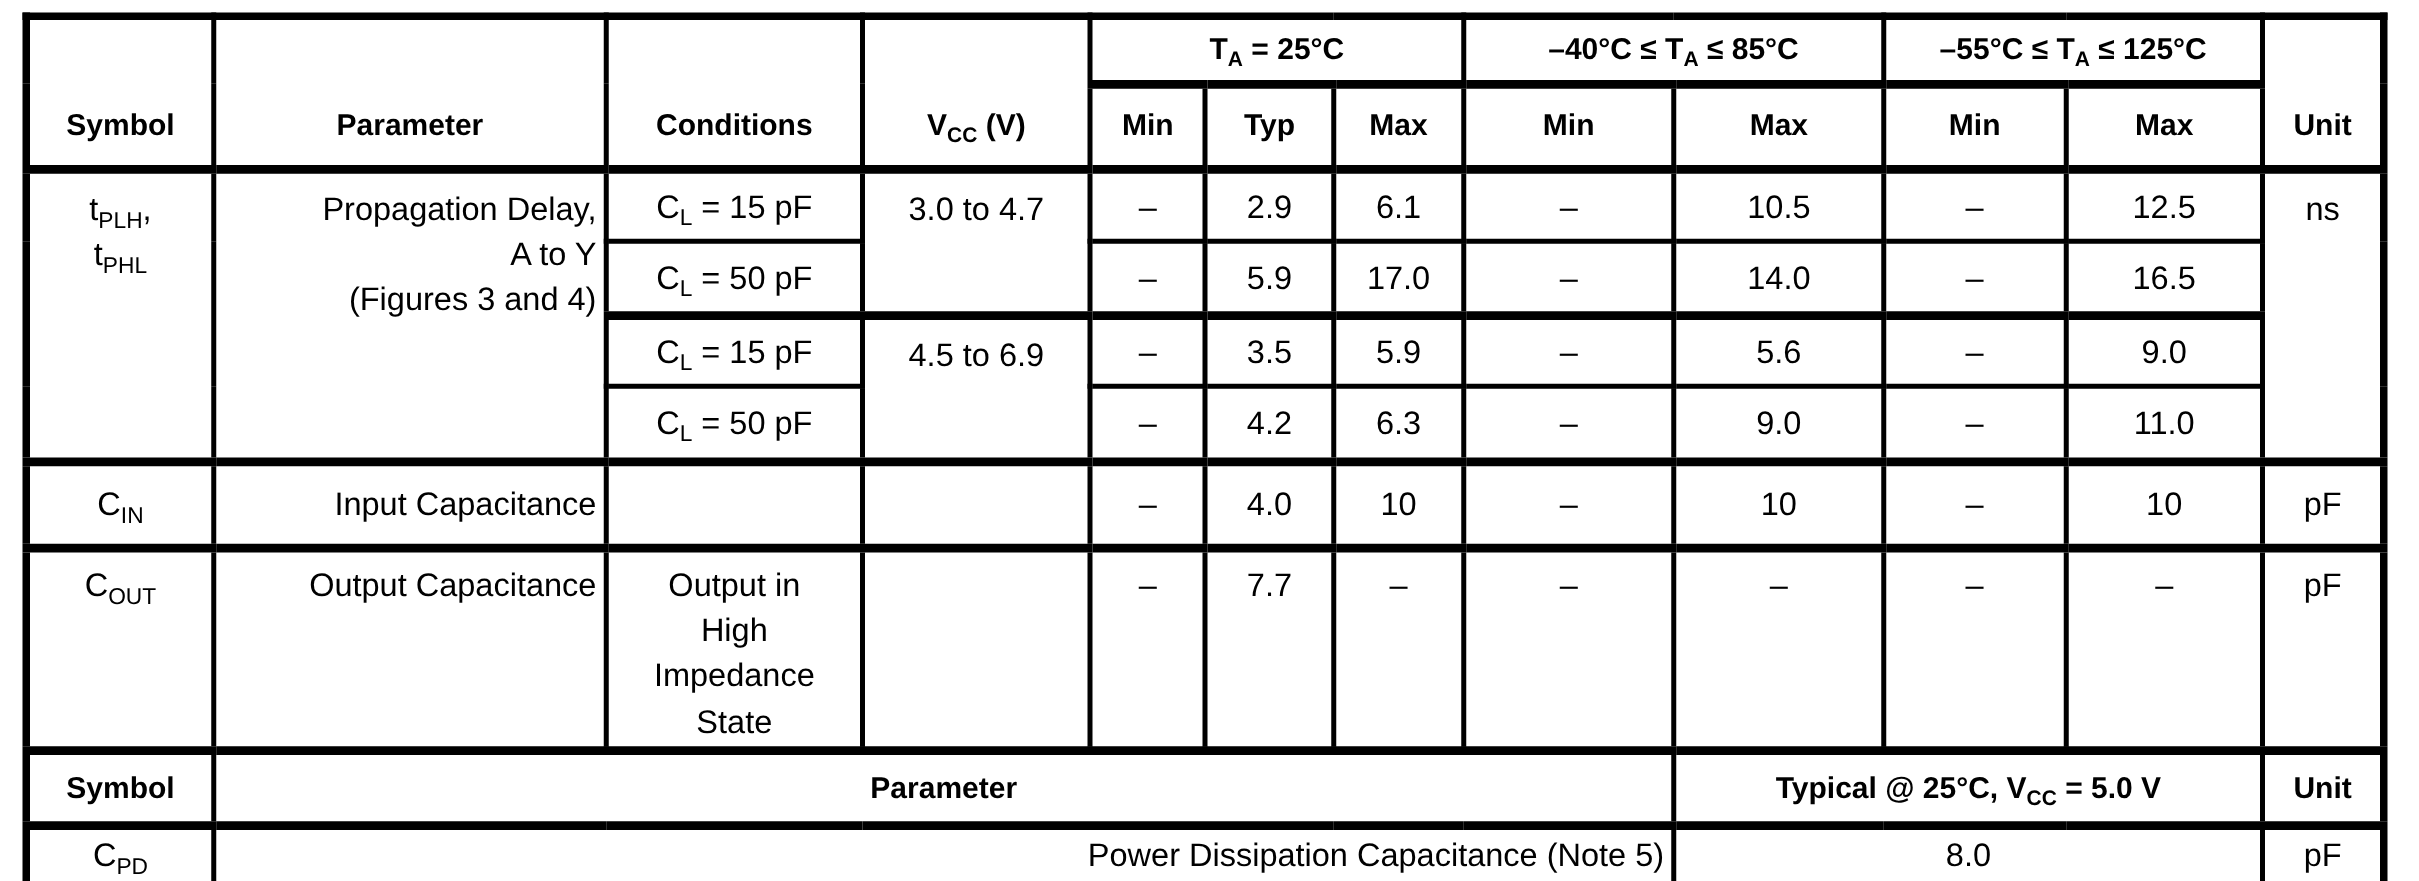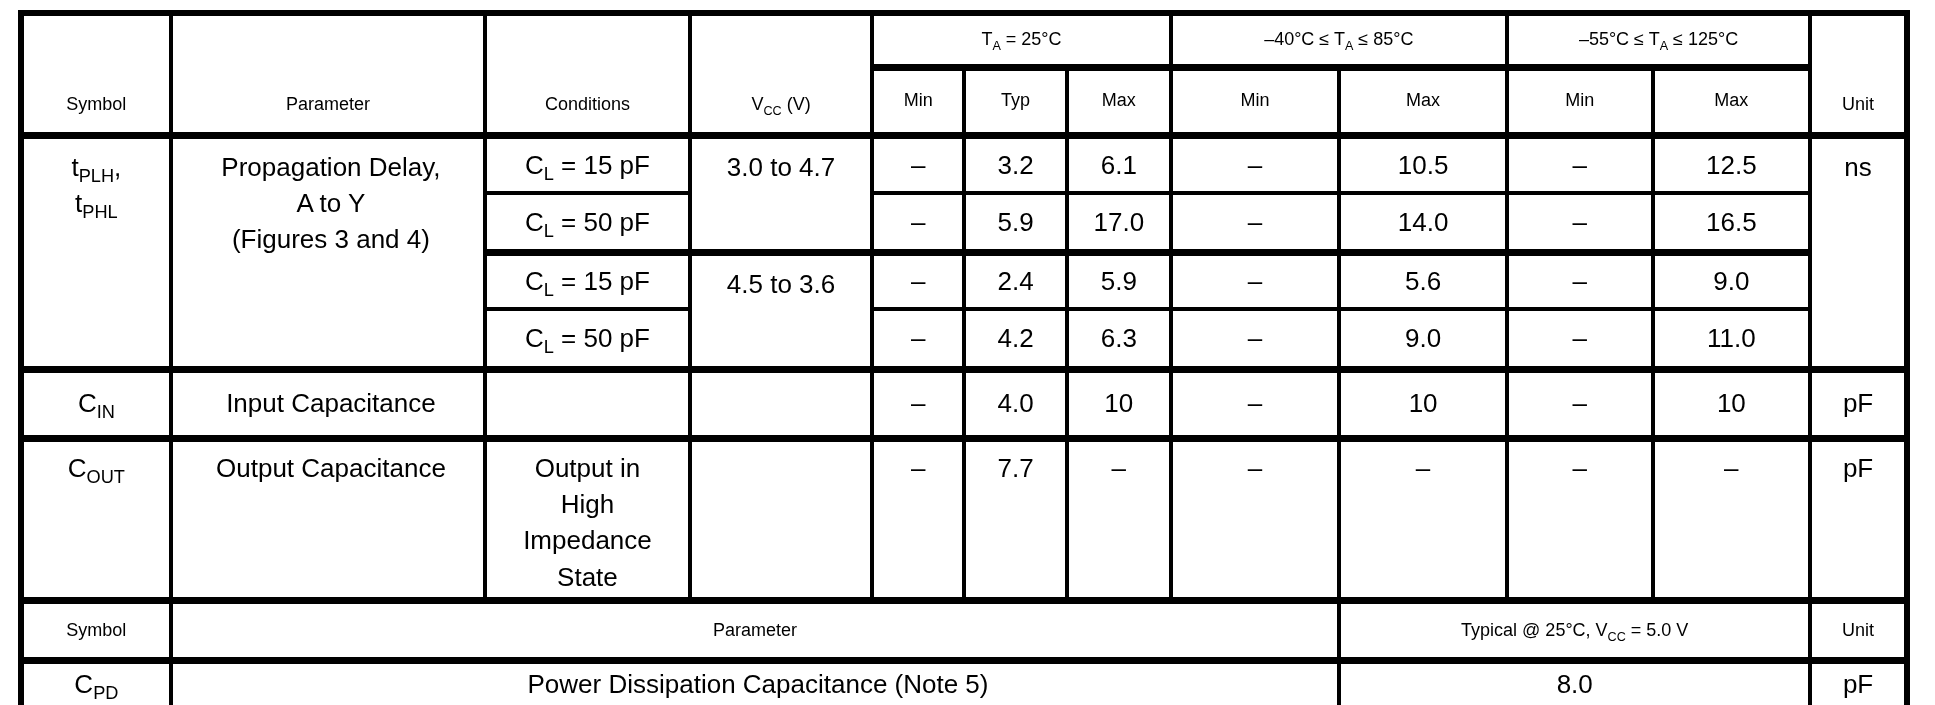--- a/index.html
+++ b/index.html
@@ -29,22 +29,22 @@
   .ds td {
     border: 4px solid var(--bd, #000000);
     font-size: 26px;
     line-height: 1.40;
     text-align: center;
     vertical-align: middle;
     padding: 2px 6px;
     color: var(--fg, #000000);
     overflow: hidden;
   }
-  .ds td.b { font-weight: normal; font-size: 18px; }
-  .ds td.left { text-align: center; padding-left: 12px; }
+  .ds td.b { font-weight: bold; font-size: 24px; }
+  .ds td.left { text-align: right; padding-left: 12px; }
   .ds td.vtop { vertical-align: top; padding-top: 10px; }
   .ds td.vbot { vertical-align: bottom; padding-bottom: 14px; }
   .ds tr.tt > td { border-top-width: 7px; }
   .ds tr.vtop-row > td { vertical-align: top; padding-top: 8px; }
   .ds sub { font-size: 70%; line-height: 0; }
 </style>
 </head>
 <body>
 
 <div class="page" style="--bg: #ffffff; --bd: #000000; --fg: #000000;">
@@ -83,43 +83,43 @@
         <td class="b">Min</td>
         <td class="b">Max</td>
       </tr>
 
       <tr class="tt" style="height:58px">
         <td rowspan="4" class="vtop">t<sub>PLH</sub>,<br>t<sub>PHL</sub></td>
         <td rowspan="4" class="vtop left">Propagation Delay,<br>A to Y<br>(Figures 3 and 4)</td>
         <td>C<sub>L</sub> = 15 pF</td>
         <td rowspan="2" class="vtop">3.0 to 4.7</td>
         <td>–</td>
-        <td>3.2</td>
+        <td>2.9</td>
         <td>6.1</td>
         <td>–</td>
         <td>10.5</td>
         <td>–</td>
         <td>12.5</td>
         <td rowspan="4" class="vtop">ns</td>
       </tr>
       <tr style="height:59px">
         <td>C<sub>L</sub> = 50 pF</td>
         <td>–</td>
         <td>5.9</td>
         <td>17.0</td>
         <td>–</td>
         <td>14.0</td>
         <td>–</td>
         <td>16.5</td>
       </tr>
       <tr class="tt" style="height:57px">
         <td>C<sub>L</sub> = 15 pF</td>
-        <td rowspan="2" class="vtop">4.5 to 3.6</td>
+        <td rowspan="2" class="vtop">4.5 to 6.9</td>
         <td>–</td>
-        <td>2.4</td>
+        <td>3.5</td>
         <td>5.9</td>
         <td>–</td>
         <td>5.6</td>
         <td>–</td>
         <td>9.0</td>
       </tr>
       <tr style="height:60px">
         <td>C<sub>L</sub> = 50 pF</td>
         <td>–</td>
         <td>4.2</td>

